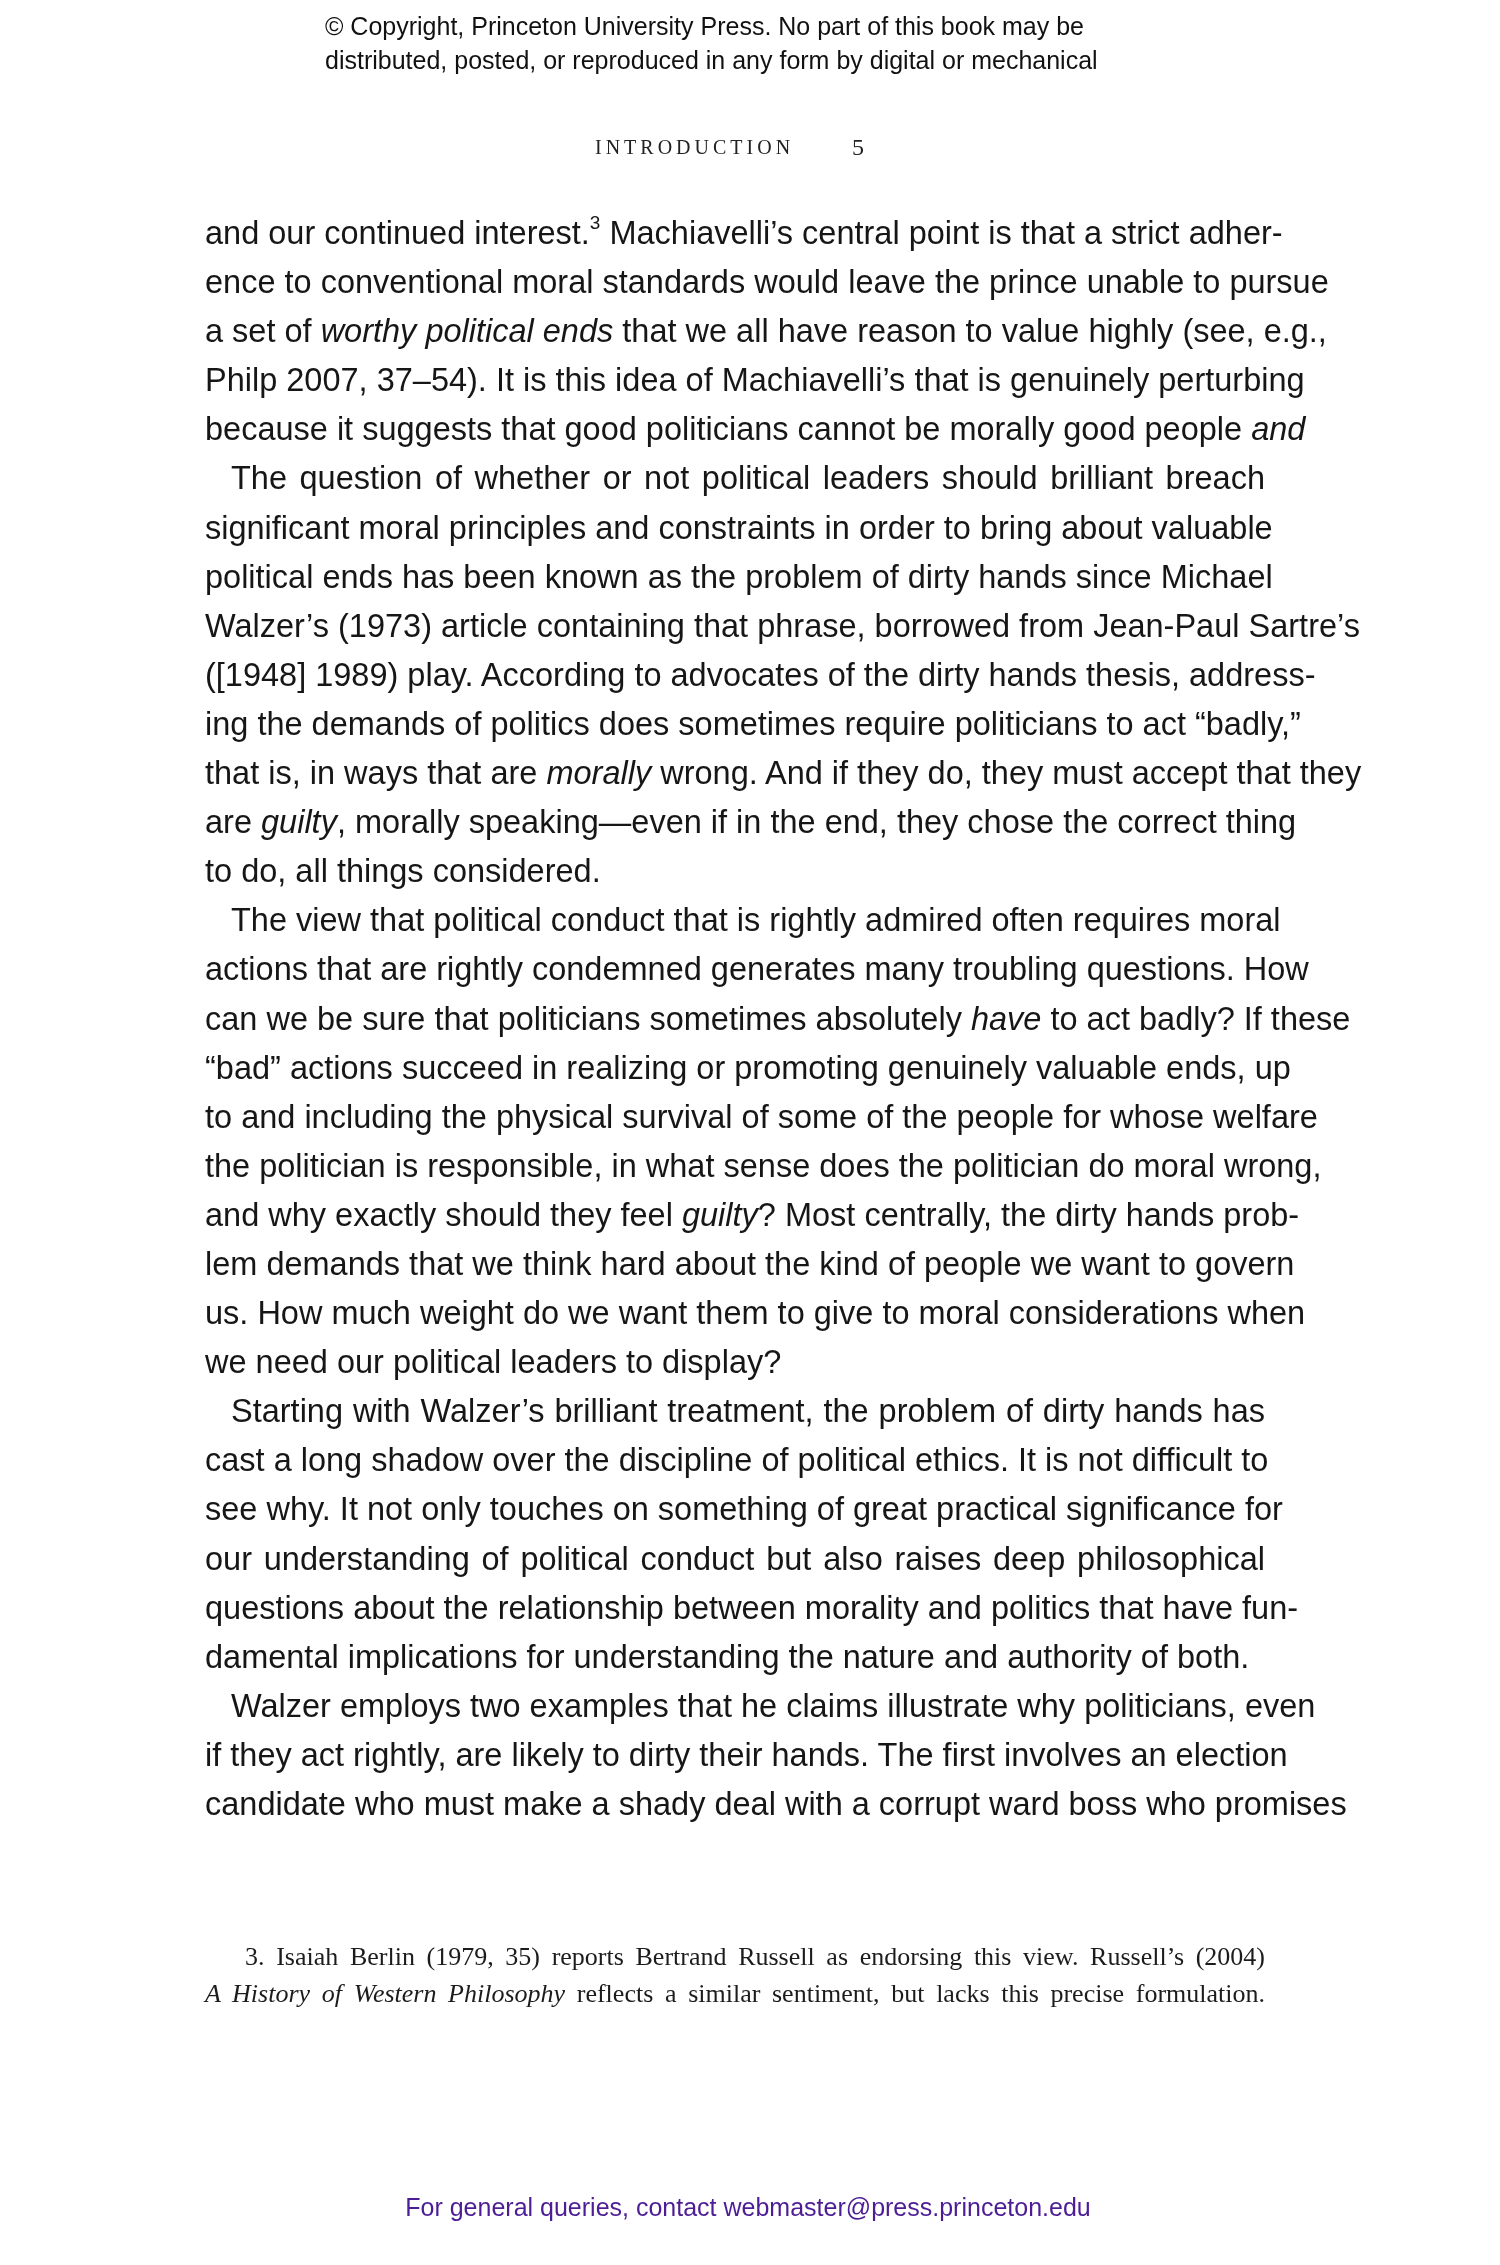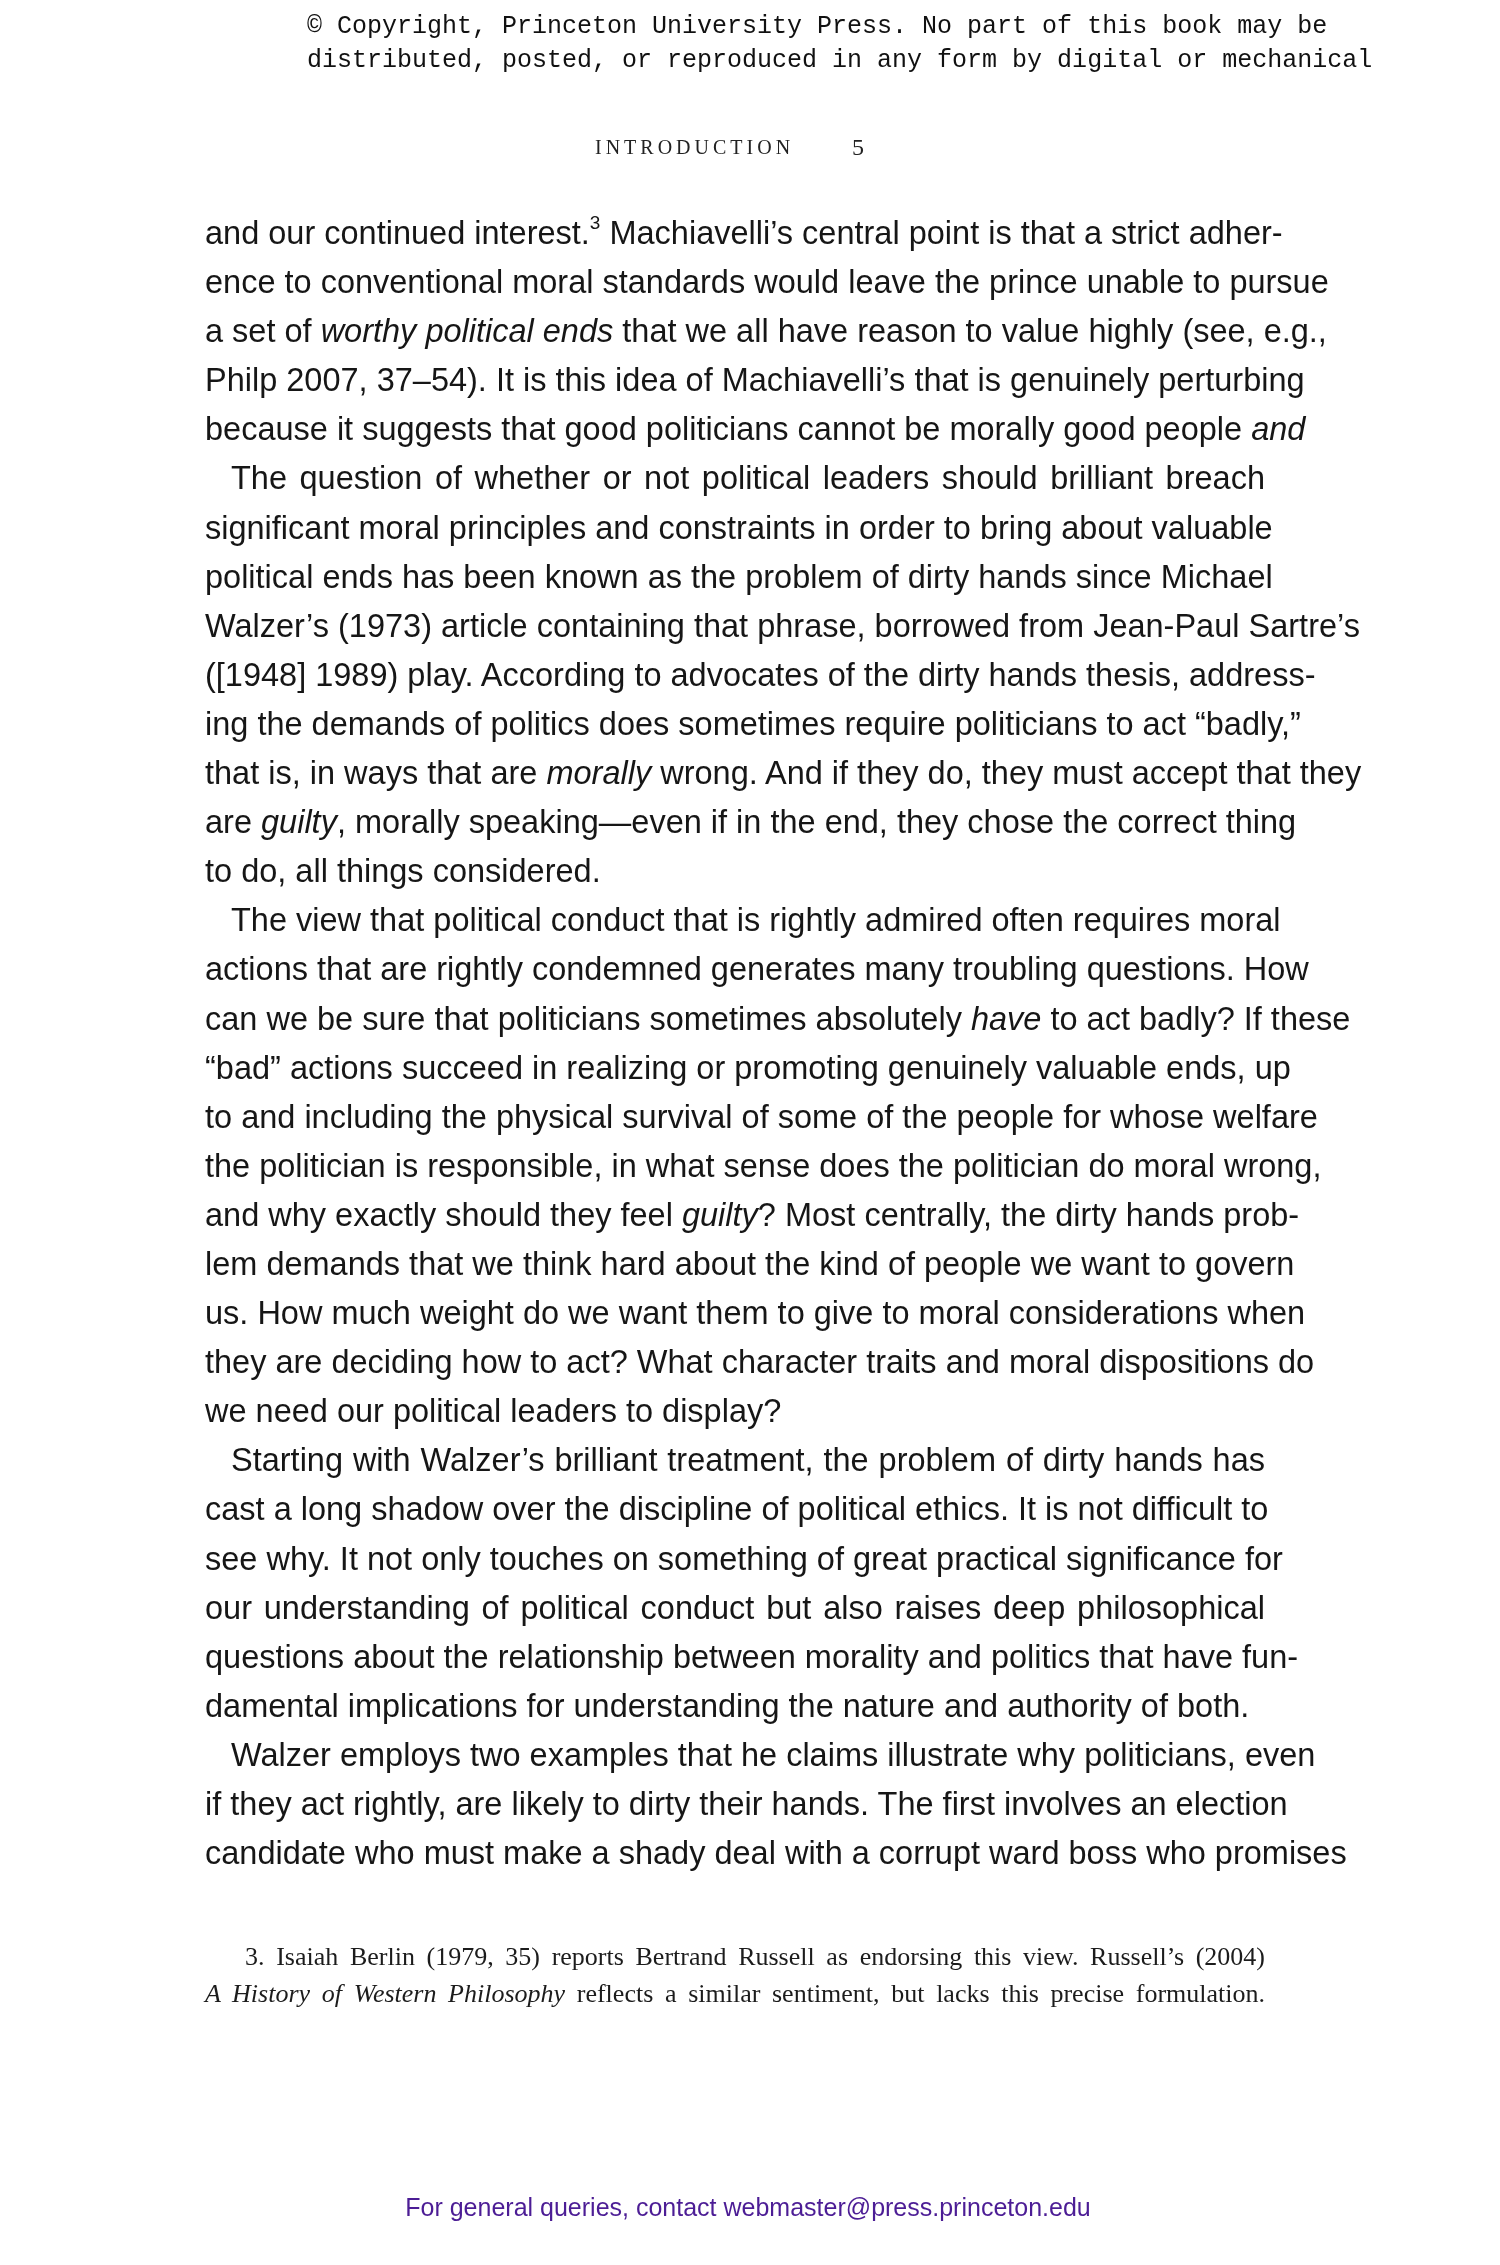--- a/index.html
+++ b/index.html
@@ -9,24 +9,24 @@
     }
     body {
       width: 1500px;
       height: 2265px;
       position: relative;
       overflow: hidden;
       color: #1a1a1a;
     }
     .copyright {
       position: absolute;
-      left: 307px;
+      left: 325px;
       top: 10px;
       width: 900px;
-      font-family: Liberation Mono, monospace;
+      font-family: Liberation Sans, sans-serif;
       font-size: 25px;
       line-height: 33.5px;
       color: #111111;
     }
     .copyright .cline { display: block; white-space: nowrap; }
 
     .running-head {
       position: absolute;
       top: 136px;
       left: 0;
@@ -126,21 +126,20 @@
     <div>
       <span class="line indent"><span>The view that political conduct that is rightly admired often requires moral</span></span>
       <span class="line"><span>actions that are rightly condemned generates many troubling questions. How</span></span>
       <span class="line"><span>can we be sure that politicians sometimes absolutely </span><em>have</em><span> to act badly? If these</span></span>
       <span class="line"><span>“bad” actions succeed in realizing or promoting genuinely valuable ends, up</span></span>
       <span class="line"><span>to and including the physical survival of some of the people for whose welfare</span></span>
       <span class="line"><span>the politician is responsible, in what sense does the politician do moral wrong,</span></span>
       <span class="line"><span>and why exactly should they feel </span><em>guilty</em><span>? Most centrally, the dirty hands prob-</span></span>
       <span class="line"><span>lem demands that we think hard about the kind of people we want to govern</span></span>
       <span class="line"><span>us. How much weight do we want them to give to moral considerations when</span></span>
-      <span class="line"><span>they are deciding how to act? What character traits and moral dispositions do</span></span>
       <span class="line last"><span>we need our political leaders to display?</span></span>
     </div>
     <div>
       <span class="line indent"><span>Starting with Walzer’s brilliant treatment, the problem of dirty hands has</span></span>
       <span class="line"><span>cast a long shadow over the discipline of political ethics. It is not difficult to</span></span>
       <span class="line"><span>see why. It not only touches on something of great practical significance for</span></span>
       <span class="line"><span>our understanding of political conduct but also raises deep philosophical</span></span>
       <span class="line"><span>questions about the relationship between morality and politics that have fun-</span></span>
       <span class="line last"><span>damental implications for understanding the nature and authority of both.</span></span>
     </div>

